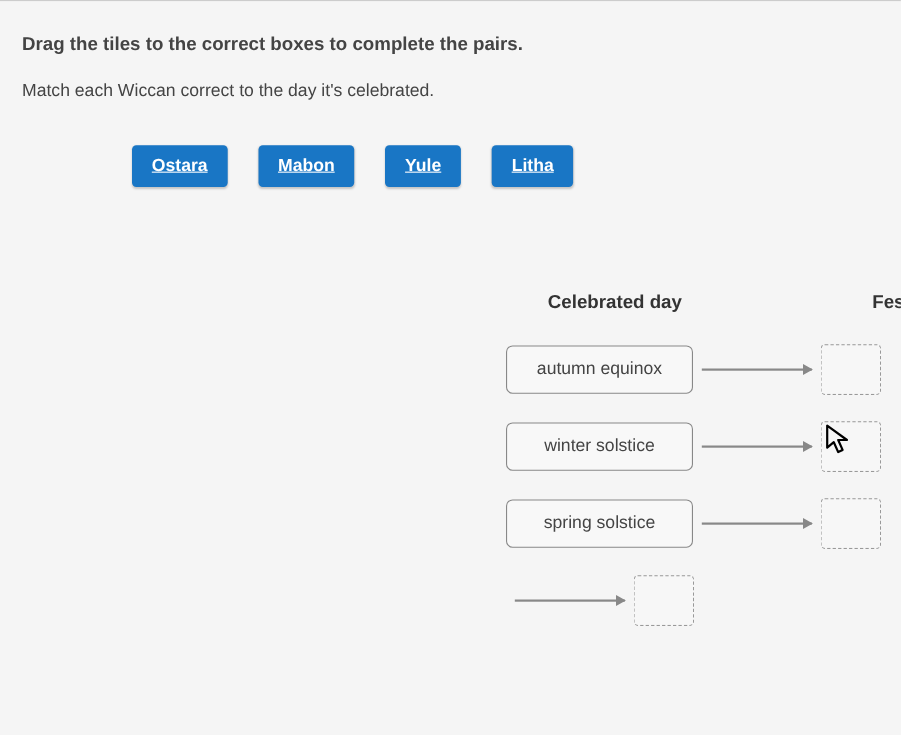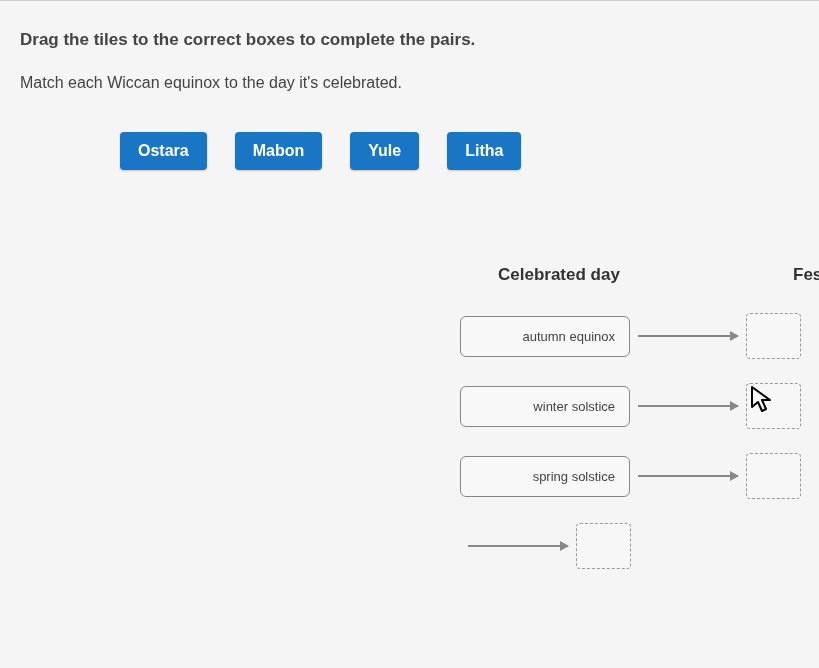--- a/index.html
+++ b/index.html
@@ -37,20 +37,21 @@
     .tile {
       background: #1976c5;
       color: #fff;
       font-size: 16px;
       font-weight: bold;
       padding: 10px 18px;
       border-radius: 4px;
       cursor: grab;
       user-select: none;
       box-shadow: 0 1px 2px rgba(0,0,0,0.2);
+      text-decoration: underline;
     }
     .headers-row {
       display: flex;
       position: absolute;
       top: 265px;
       left: 470px;
     }
     .header-cel {
       font-size: 17px;
       font-weight: bold;
@@ -73,24 +74,24 @@
       display: flex;
       align-items: center;
       margin-bottom: 18px;
       height: 52px;
     }
     .day-box {
       border: 1.5px solid #888;
       border-radius: 6px;
       padding: 12px 14px;
       width: 170px;
-      font-size: 13px;
+      font-size: 16px;
       color: #444;
       background: rgba(255,255,255,0.3);
-      text-align: right;
+      text-align: center;
     }
     .arrow {
       width: 100px;
       height: 2px;
       background: #888;
       position: relative;
       margin: 0 8px;
     }
     .arrow::after {
       content: "";
@@ -124,21 +125,21 @@
       border: none;
       border-top: 1px solid #ccc;
     }
   </style>
 </head>
 <body>
 
 <hr class="top-line">
 
 <div class="instruction">Drag the tiles to the correct boxes to complete the pairs.</div>
-<div class="sub-instruction">Match each Wiccan equinox to the day it's celebrated.</div>
+<div class="sub-instruction">Match each Wiccan correct to the day it's celebrated.</div>
 
 <div class="tiles-row">
   <div class="tile">Ostara</div>
   <div class="tile">Mabon</div>
   <div class="tile">Yule</div>
   <div class="tile">Litha</div>
 </div>
 
 <div class="headers-row">
   <div class="header-cel">Celebrated day</div>

